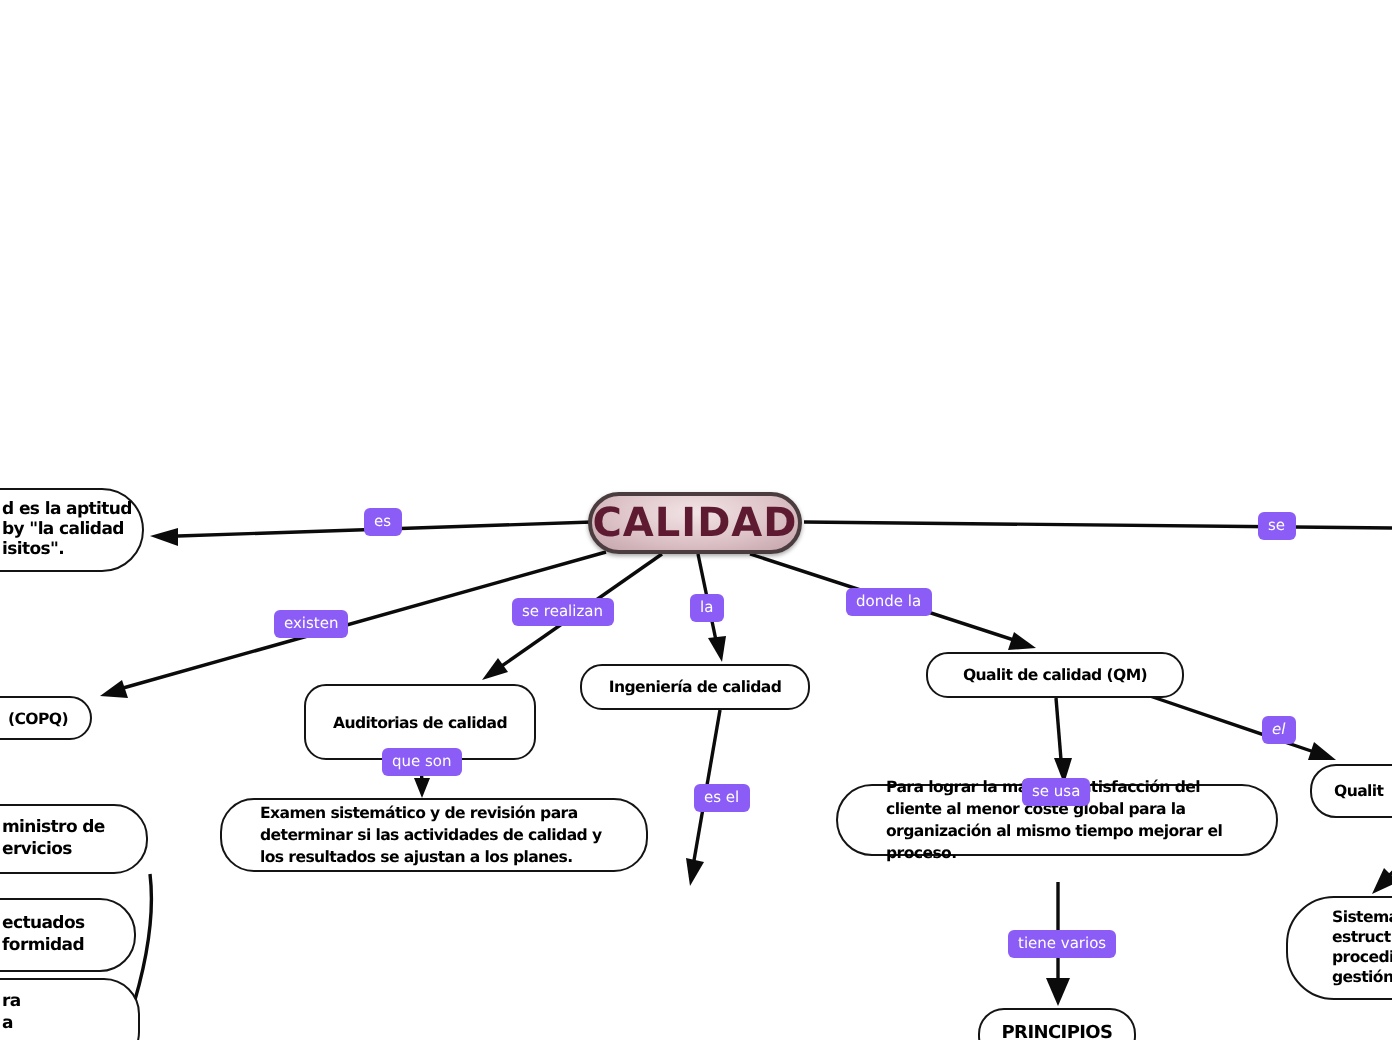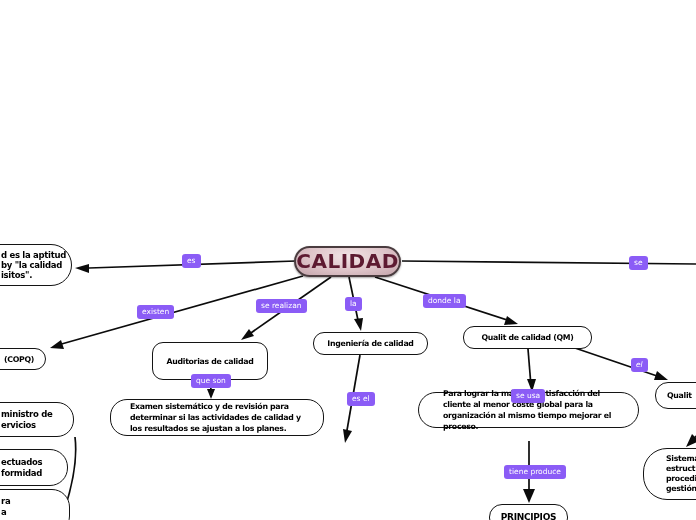--- a/index.html
+++ b/index.html
@@ -84,41 +84,41 @@
   <div class="elabel" style="left:182px;top:254px;">es</div>
   <div class="elabel" style="left:629px;top:256px;">se</div>
   <div class="elabel" style="left:137px;top:305px;">existen</div>
   <div class="elabel" style="left:256px;top:299px;">se realizan</div>
   <div class="elabel" style="left:345px;top:297px;">la</div>
   <div class="elabel" style="left:423px;top:294px;">donde la</div>
   <div class="elabel" style="left:191px;top:374px;">que son</div>
   <div class="elabel" style="left:347px;top:392px;">es el</div>
   <div class="elabel" style="left:511px;top:362px;margin-top:27px;">se usa</div>
   <div class="elabel" style="left:631px;top:358px;font-style:italic;">el</div>
-  <div class="elabel" style="left:504px;top:465px;">tiene produce</div>
+  <div class="elabel" style="left:504px;top:465px;">tiene varios</div>
 
   <div class="node root center-text" style="left:294px;top:246px;width:107px;height:31px;">
     <span class="txt">CALIDAD</span>
   </div>
 
   <div class="node small-lines" style="left:-150px;top:244px;width:222px;height:42px;border-radius:21px;padding-left:150px;">
     <span class="txt">d es la aptitud
 by "la calidad
 isitos".</span>
   </div>
 
   <div class="node" style="left:-60px;top:348px;width:106px;height:22px;border-radius:11px;padding-left:63px;">
     <span class="txt">(COPQ)</span>
   </div>
 
   <div class="node center-text" style="left:152px;top:342px;width:116px;height:38px;border-radius:11px;">
     <span class="txt">Auditorias de calidad</span>
   </div>
 
-  <div class="node center-text" style="left:313px;top:332px;width:115px;height:23px;border-radius:11px;">
+  <div class="node center-text" style="left:290px;top:332px;width:115px;height:23px;border-radius:11px;">
     <span class="txt">Ingeniería de calidad</span>
   </div>
 
   <div class="node center-text" style="left:463px;top:326px;width:129px;height:23px;border-radius:11px;">
     <span class="txt">Qualit de calidad (QM)</span>
   </div>
 
   <div class="node" style="left:110px;top:399px;width:214px;height:37px;border-radius:17px;padding-left:19px;">
     <span class="txt">Examen sistemático y de revisión para
 determinar si las actividades de calidad y

